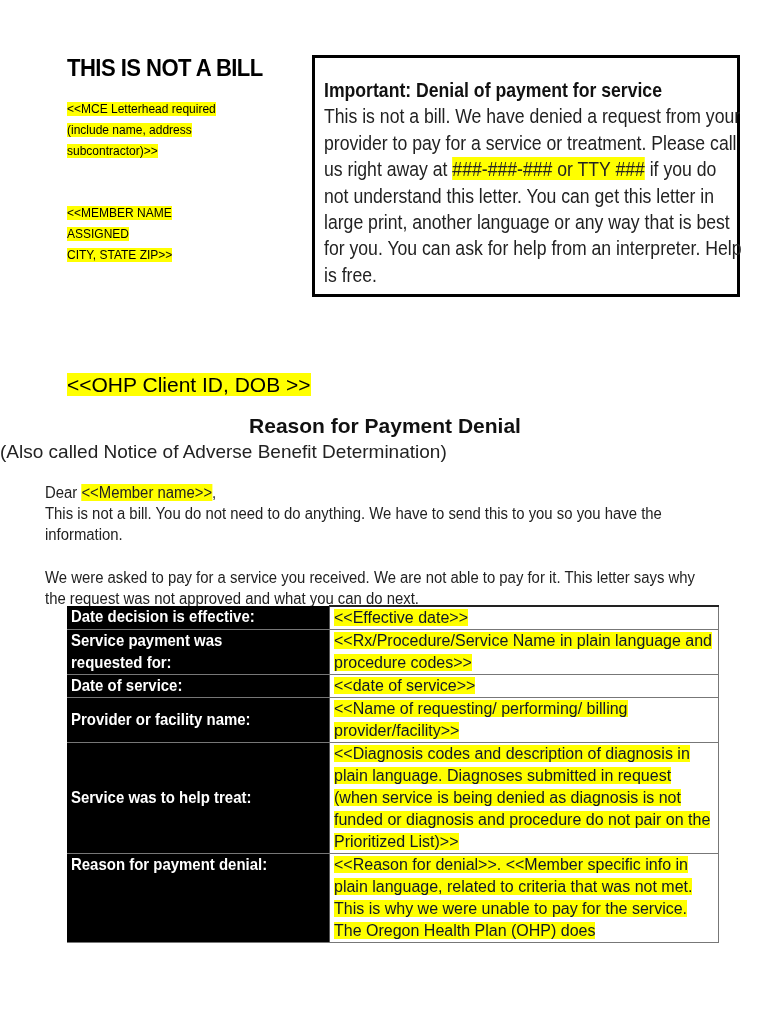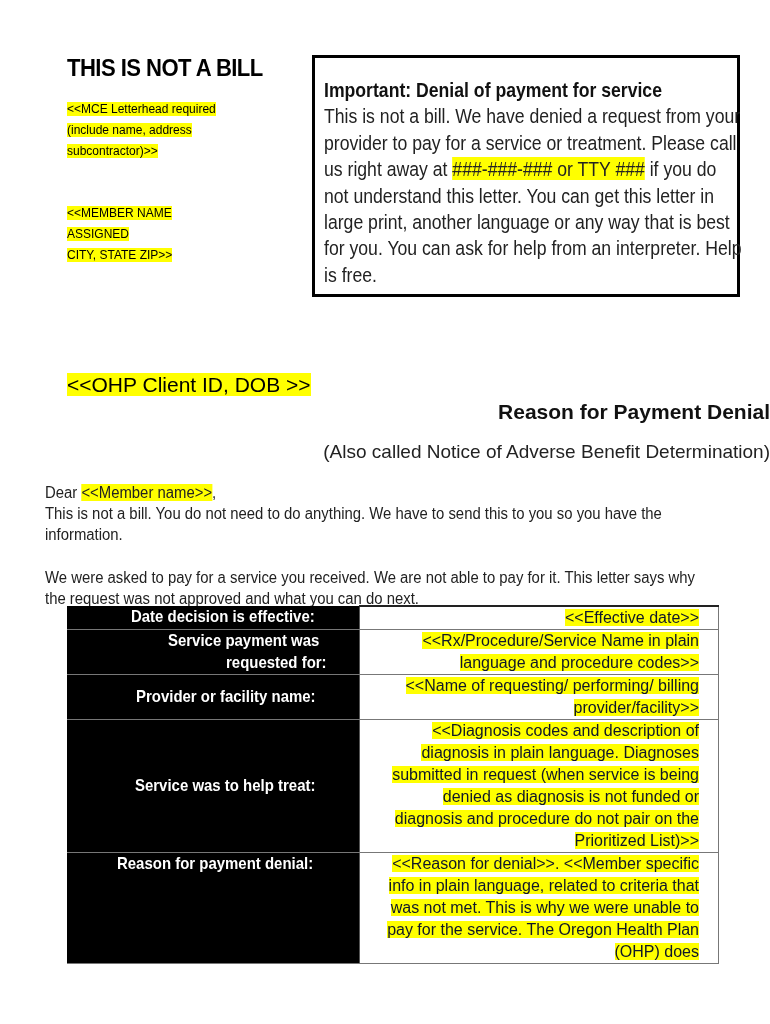--- a/index.html
+++ b/index.html
@@ -37,46 +37,46 @@
     .notice-inner .bold { font-weight: bold; color: #111; }
 
     .ids {
       left: 67px; top: 342px;
       font-family: "Liberation Sans", sans-serif;
       font-size: 21px; line-height: 21px; white-space: nowrap; margin-top: 32px;
     }
     .ids p { margin: 0; }
 
     .title {
-      left: 0; width: 770px; top: 400px; text-align: right;
+      left: 0; width: 770px; top: 414px; text-align: center;
       font-family: "Liberation Sans", sans-serif;
       font-weight: bold; font-size: 21px; color: #111;
     }
     .subtitle {
-      left: 0; width: 770px; top: 441px; text-align: right;
+      left: 0; width: 770px; top: 441px; text-align: left;
       font-family: "Liberation Sans", sans-serif;
       font-size: 19px; color: #222;
     }
 
     .body-text {
       left: 45px; top: 482px; width: 700px;
       font-family: "Liberation Sans", sans-serif;
       font-size: 16px; line-height: 21.2px; color: #222;
       transform: scaleX(0.93); transform-origin: left top;
     }
     .body-text p { margin: 0; }
     .body-text .gap { height: 21px; }
 
     table.info {
       position: absolute; left: 67px; top: 605px; width: 652px;
       border-collapse: collapse;
       font-family: "Liberation Sans", sans-serif;
       font-size: 16px; line-height: 22px;
     }
-    table.info td { padding: 0 19px; vertical-align: top; text-align: right; }
+    table.info td { padding: 0 4px; vertical-align: top; }
     table.info td.lbl {
       width: 254px; background: #000; color: #fff; font-weight: bold;
       border-bottom: 1px solid #777;
       font-size: 17px;
     }
     table.info td.lbl span { display: inline-block; transform: scaleX(0.88); transform-origin: left top; white-space: nowrap; }
     table.info td.lbl.mid { vertical-align: middle; }
     table.info td.val {
       border: 1px solid #777; border-left: 1px solid #555;
       color: #0f172a;
@@ -125,20 +125,24 @@
   <tbody>
       <tr>
     <td class="lbl"><span>Date decision is effective:</span></td>
     <td class="val"><span class="hl">&lt;&lt;Effective date&gt;&gt;</span></td>
   </tr>
   <tr>
     <td class="lbl"><span>Service payment was</span><br><span>requested for:</span></td>
     <td class="val"><span class="hl">&lt;&lt;Rx/Procedure/Service Name in plain language and procedure codes&gt;&gt;</span></td>
   </tr>
   <tr>
+    <td class="lbl"><span>Date of service:</span></td>
+    <td class="val"><span class="hl">&lt;&lt;date of service&gt;&gt;</span></td>
+  </tr>
+  <tr>
     <td class="lbl mid"><span>Provider or facility name:</span></td>
     <td class="val"><span class="hl">&lt;&lt;Name of requesting/ performing/ billing provider/facility&gt;&gt;</span></td>
   </tr>
   <tr>
     <td class="lbl mid"><span>Service was to help treat:</span></td>
     <td class="val"><span class="hl">&lt;&lt;Diagnosis  codes and description of diagnosis in plain language. Diagnoses submitted in request (when service is being denied as diagnosis is not funded or diagnosis and procedure do not pair on the Prioritized List)&gt;&gt;</span></td>
   </tr>
   <tr>
     <td class="lbl"><span>Reason for payment denial:</span></td>
     <td class="val"><span class="hl">&lt;&lt;Reason for denial&gt;&gt;. &lt;&lt;Member specific info in plain language, related to criteria that was not met. This is why we were unable to pay for the service. The Oregon Health Plan (OHP) does</span></td>

